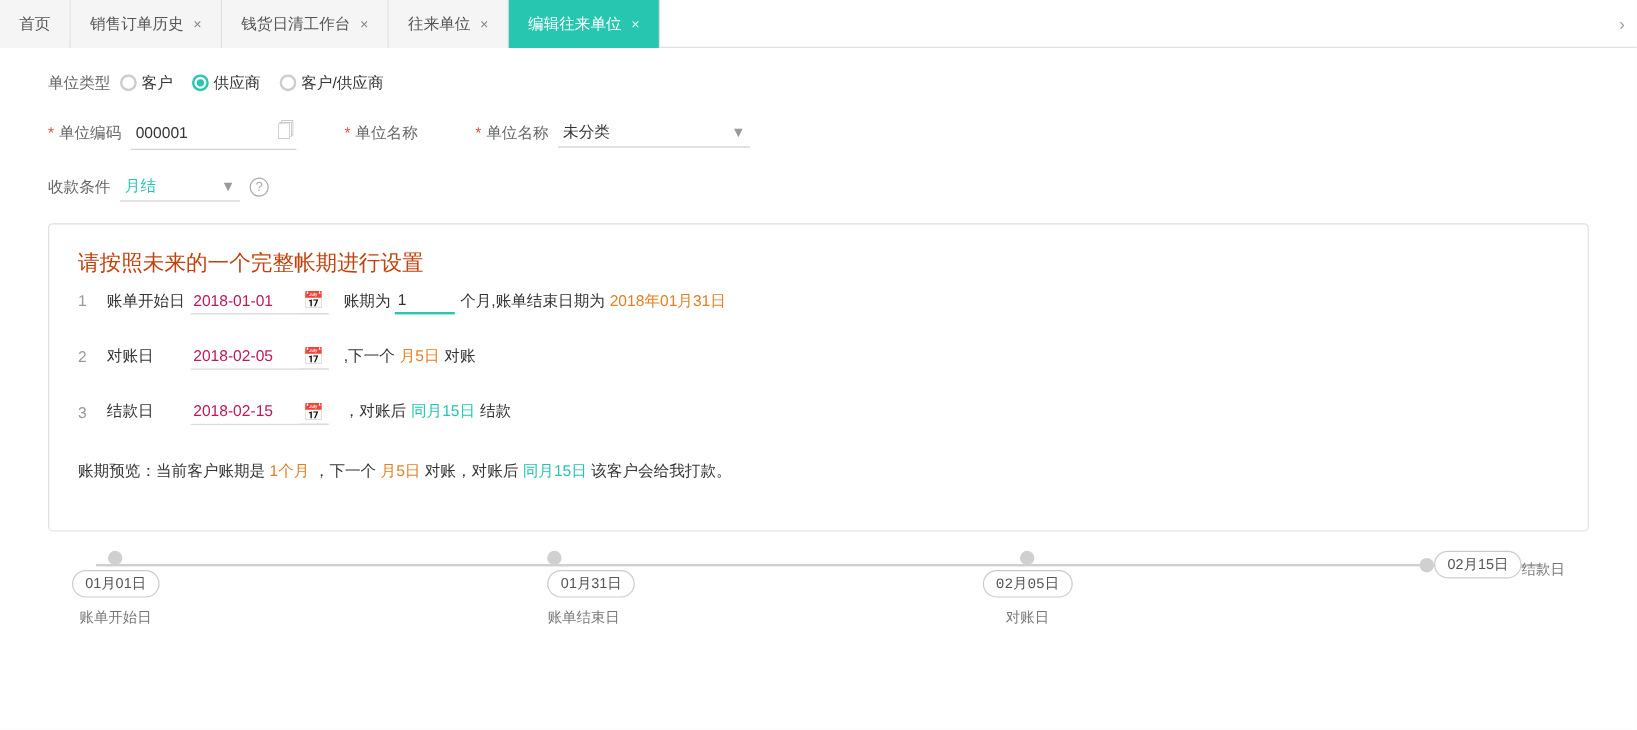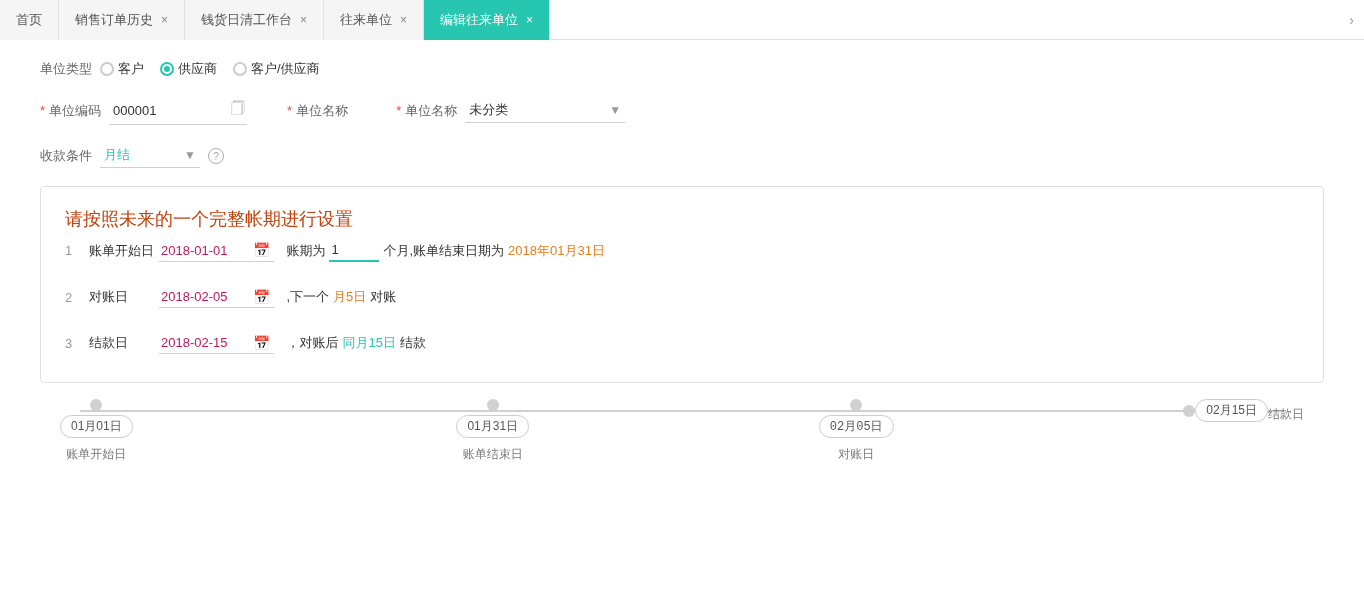--- a/index.html
+++ b/index.html
@@ -406,35 +406,46 @@
         <input type="text" style="width: 90px;" value="2018-02-15">
         <span class="cal-icon">📅</span>
       </div>
       <div class="period-desc">
         <span>，对账后</span>
         <span class="text-teal">同月15日</span>
         <span>结款</span>
       </div>
     </div>
 
+    <div class="preview-section" style="padding-left:0;">
+      <div class="preview-text">
+        <span>账期预览：当前客户账期是</span>
+        <span class="text-orange">1个月</span>
+        <span>，下一个</span>
+        <span class="text-orange">月5日</span>
+        <span>对账，对账后</span>
+        <span class="text-teal">同月15日</span>
+        <span>该客户会给我打款。</span>
+      </div>
+    </div>
   </div>
 
   <div style="position:relative; padding: 16px 20px 40px 20px;">
 
     <div style="position:absolute; top:27px; left:40px; right:40px; height:2px; background:#d0d0d0;"></div>
 
     <div style="display:flex; justify-content:space-between; align-items:flex-start; position:relative;">
 
       <div style="display:flex;flex-direction:column;align-items:center;position:relative;text-align:right;">
         <div style="width:12px;height:12px;border-radius:50%;background:#d0d0d0;position:relative;z-index:1;margin-bottom:4px;"></div>
         <div class="tl-badge">01月01日</div>
         <div class="tl-sublabel">账单开始日</div>
       </div>
 
-      <div style="display:flex;flex-direction:column;align-items:center;position:relative;margin-left:34px;">
+      <div style="display:flex;flex-direction:column;position:relative;margin-left:34px;">
         <div style="width:12px;height:12px;border-radius:50%;background:#d0d0d0;position:relative;z-index:1;margin-bottom:4px;"></div>
         <div class="tl-badge">01月31日</div>
         <div class="tl-sublabel">账单结束日</div>
       </div>
 
       <div style="display:flex;flex-direction:column;align-items:center;position:relative;font-family:Liberation Mono, monospace;">
         <div style="width:12px;height:12px;border-radius:50%;background:#d0d0d0;position:relative;z-index:1;margin-bottom:4px;"></div>
         <div class="tl-badge">02月05日</div>
         <div class="tl-sublabel">对账日</div>
       </div>

